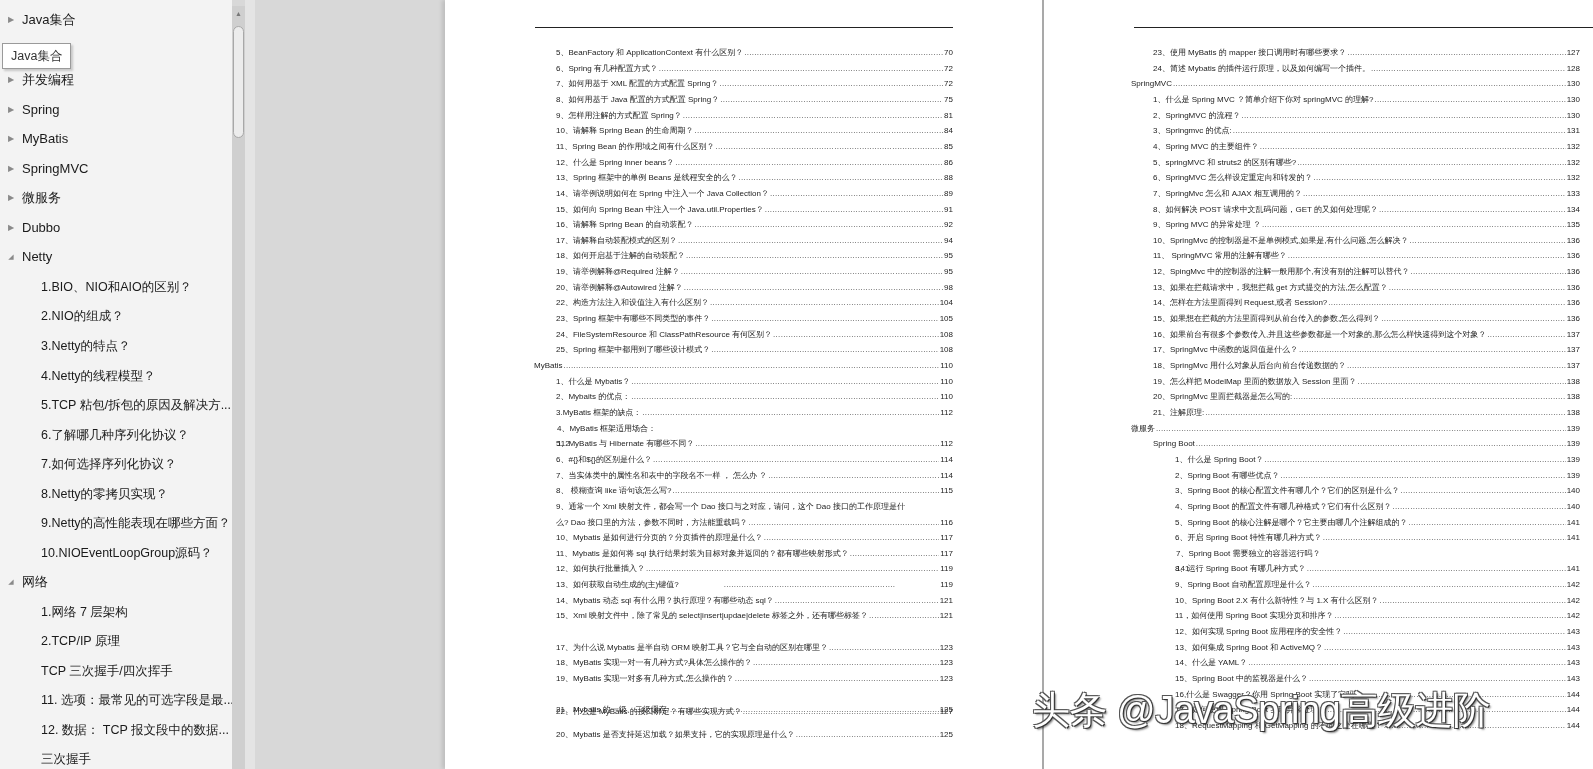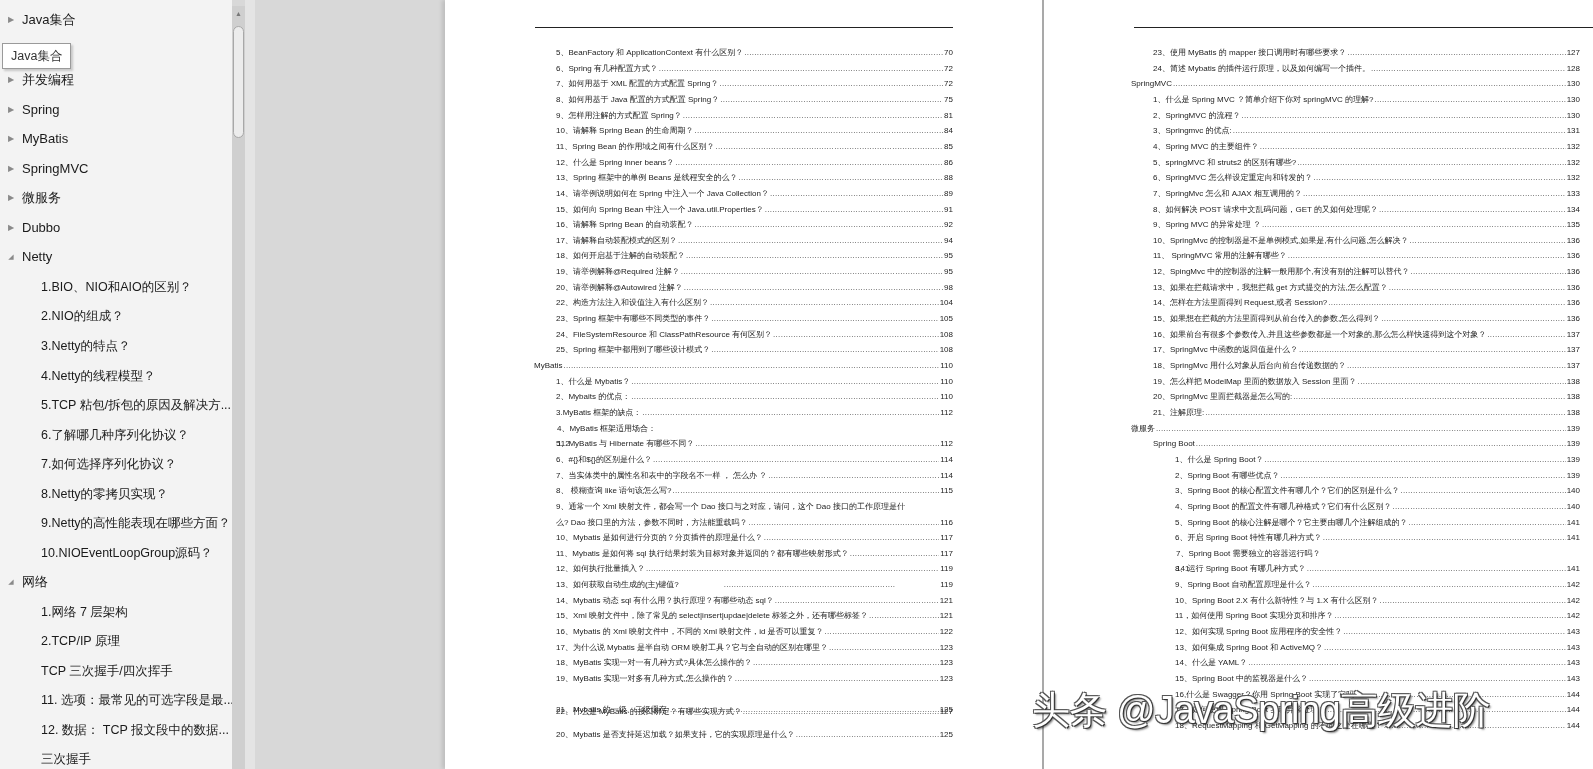--- a/index.html
+++ b/index.html
@@ -352,25 +352,20 @@
       <div class="toc-line" style="top: 592.75px; left: 111px; width: 397px;">
         <span class="txt">14、Mybatis 动态 sql 有什么用？执行原理？有哪些动态 sql？</span>
         <span class="dots"></span>
         <span class="pg">121</span>
       </div>
       <div class="toc-line" style="top: 608.4px; left: 111px; width: 397px;">
         <span class="txt">15、Xml 映射文件中，除了常见的 select|insert|updae|delete 标签之外，还有哪些标签？</span>
         <span class="dots"></span>
         <span class="pg">121</span>
       </div>
-      <div class="toc-line" style="top: 624.05px; left: 111px; width: 397px;">
-        <span class="txt">16、Mybatis 的 Xml 映射文件中，不同的 Xml 映射文件，id 是否可以重复？</span>
-        <span class="dots"></span>
-        <span class="pg">122</span>
-      </div>
       <div class="toc-line" style="top: 639.7px; left: 111px; width: 397px;">
         <span class="txt">17、为什么说 Mybatis 是半自动 ORM 映射工具？它与全自动的区别在哪里？</span>
         <span class="dots"></span>
         <span class="pg">123</span>
       </div>
       <div class="toc-line" style="top: 655.35px; left: 111px; width: 397px;">
         <span class="txt">18、MyBatis 实现一对一有几种方式?具体怎么操作的？</span>
         <span class="dots"></span>
         <span class="pg">123</span>
       </div>

